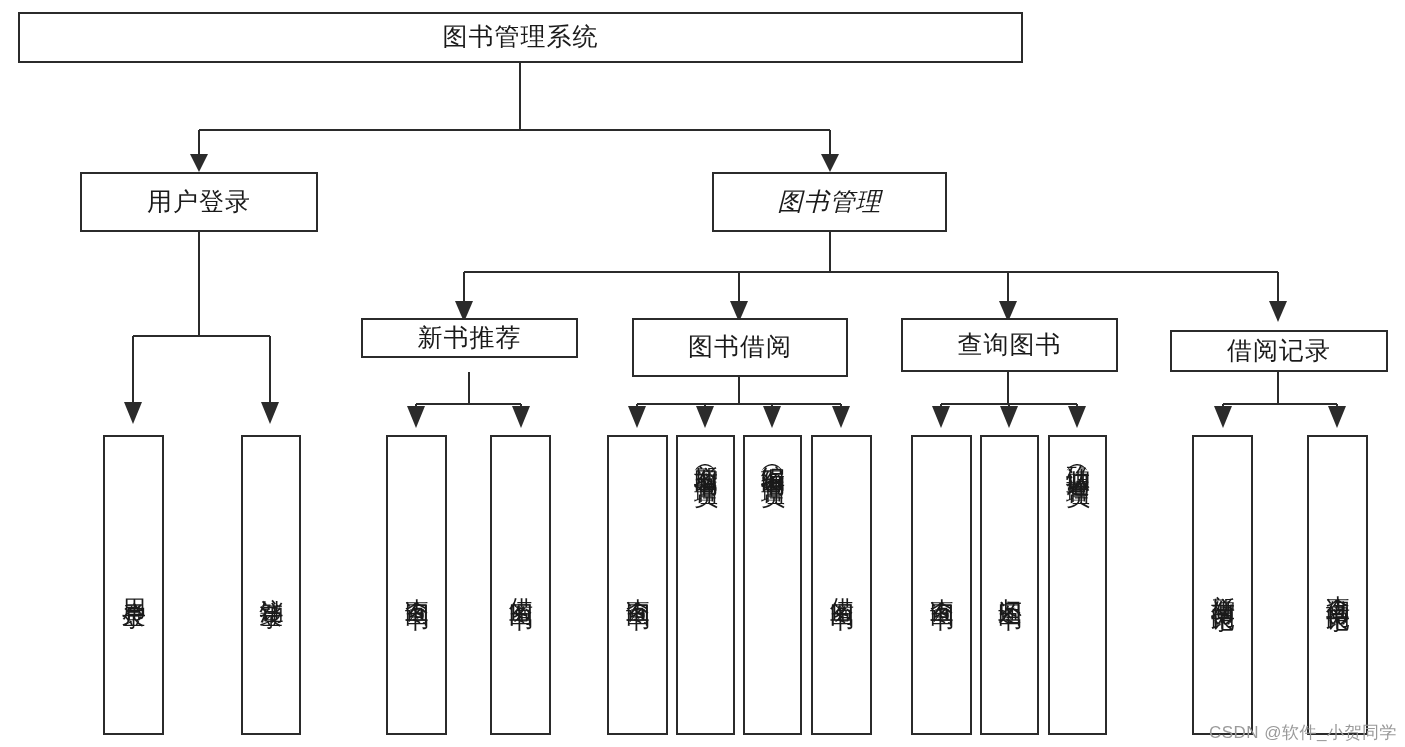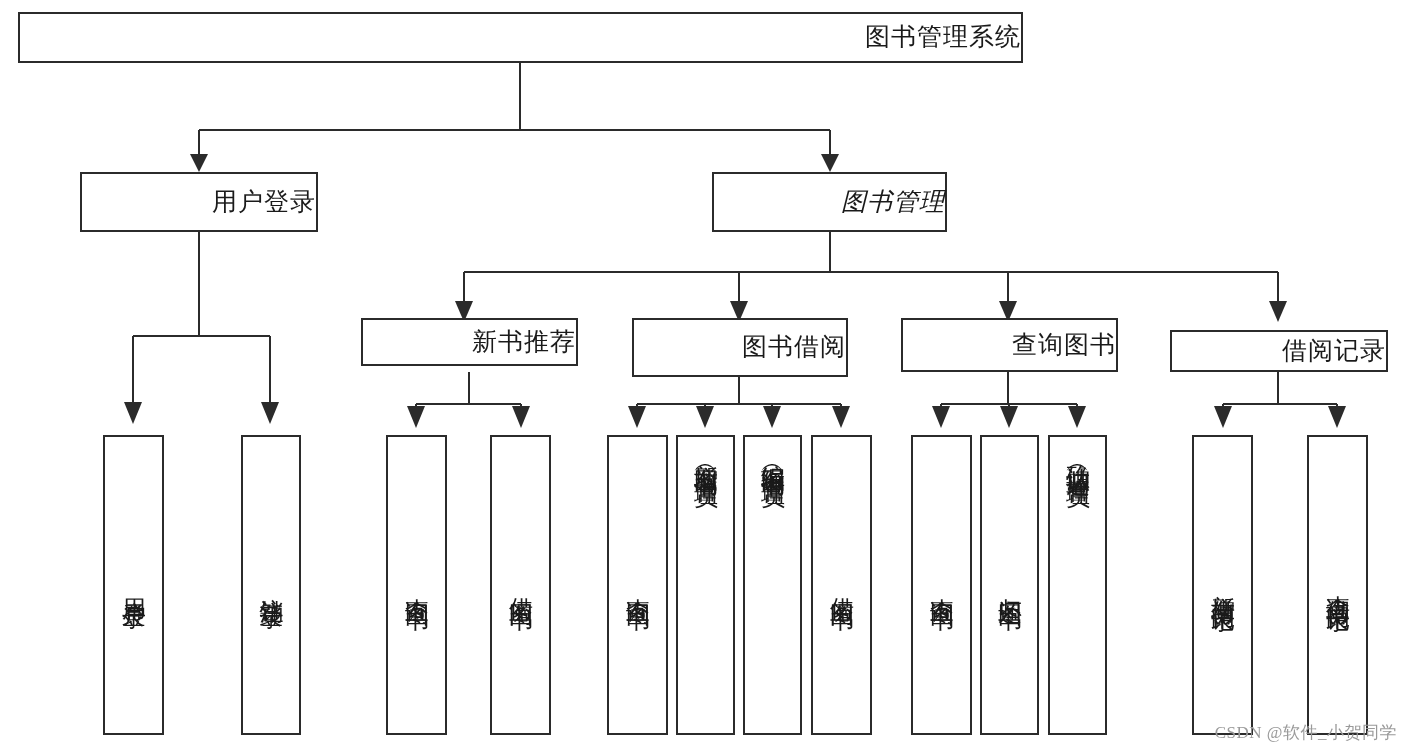--- a/index.html
+++ b/index.html
@@ -39,21 +39,21 @@
     fill: #2b2b2b;
   }
   
   .node {
     position: absolute;
     box-sizing: border-box;
     background: #ffffff;
     border: 2.6px solid #2b2b2b;
     display: flex;
     align-items: center;
-    justify-content: flex-end;
+    justify-content: center;
     color: #1a1a1a;
   }
   .node-label {
     display: block;
     text-align: center;
     line-height: 1.05;
     white-space: nowrap;
   }
   
   .node.horiz .node-label {
@@ -83,21 +83,21 @@
     padding-top: 0;
   }
   
   #watermark {
     position: absolute;
     right: 8px;
     bottom: 3px;
     font-size: 17px;
     color: #9a9a9a;
     white-space: nowrap;
-    font-family: Liberation Serif, serif;
+    font-family: Liberation Sans, sans-serif;
     letter-spacing: 0.5px;
     text-align: right;
   }
 </style>
 </head>
 <body>
 
 <div id="canvas">
 
   <svg id="connectors" viewBox="0 0 1405 747" width="1405" height="747" xmlns="http://www.w3.org/2000/svg">
@@ -170,21 +170,21 @@
   </div>
 
   <div class="node horiz" style="left:80px; top:172px; width:238px; height:60px;">
     <span class="node-label">用户登录</span>
   </div>
 
   <div class="node horiz" style="left:712px; top:172px; width:235px; height:60px;font-style:italic;">
     <span class="node-label">图书管理</span>
   </div>
 
-  <div class="node horiz" style="left:361px; top:318px; width:217px; height:48px;">
+  <div class="node horiz" style="left:361px; top:318px; width:217px; height:40px;">
     <span class="node-label">新书推荐</span>
   </div>
 
   <div class="node horiz" style="left:632px; top:318px; width:216px; height:59px;">
     <span class="node-label">图书借阅</span>
   </div>
 
   <div class="node horiz" style="left:901px; top:318px; width:217px; height:54px;">
     <span class="node-label">查询图书</span>
   </div>

